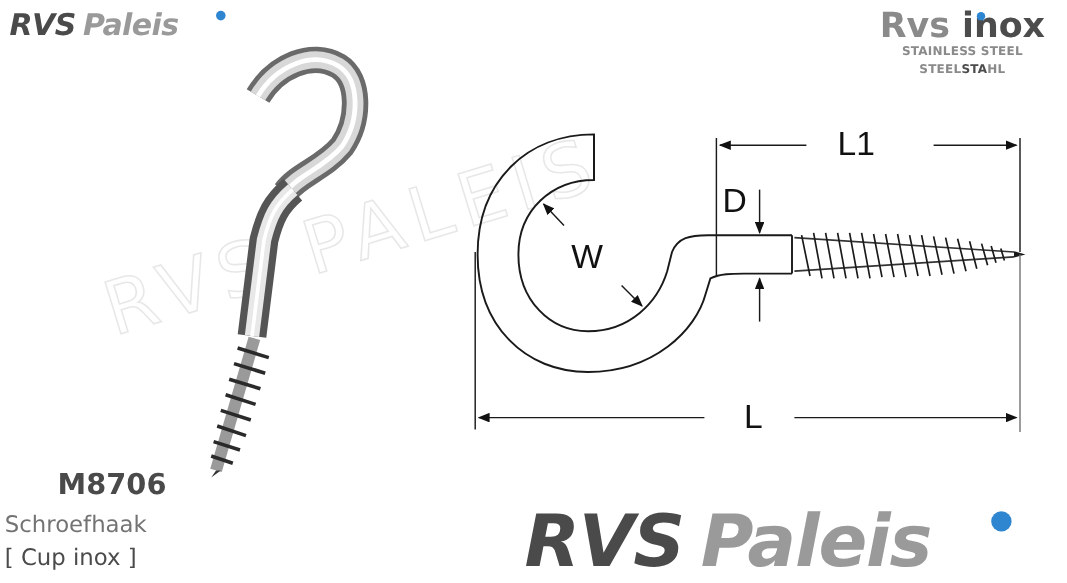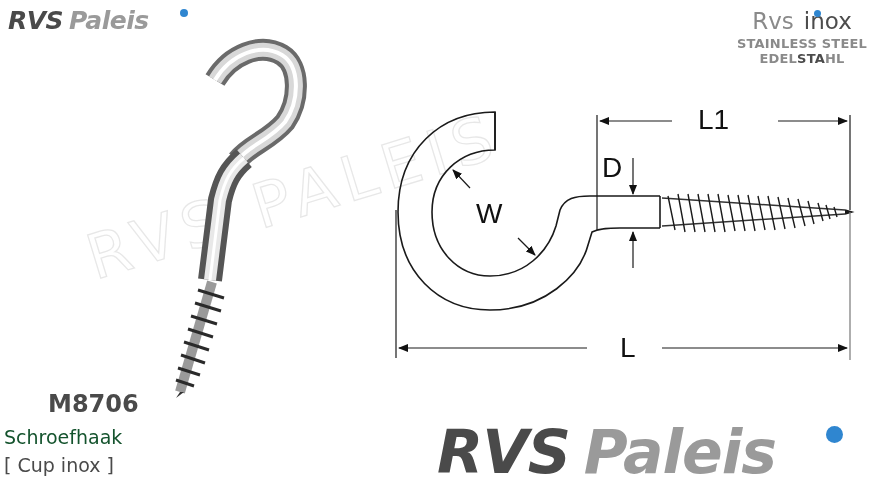--- a/index.html
+++ b/index.html
@@ -8,29 +8,29 @@
   .abs { position:absolute; }
 
   
   .brand-small { left:8px; top:6px; font-family:"DejaVu Sans", sans-serif;
     font-weight:bold; font-style:italic; font-size:25px; letter-spacing:-0.5px; white-space:nowrap; }
   .brand-small .rvs { color:#4a4a4a; }
   .brand-small .paleis { color:#9a9a9a; margin-left:6px; }
 
   
   .inox { left:722px; top:6px; width:160px; text-align:center; }
-  .inox .main { font-family:"DejaVu Sans", sans-serif; font-weight:normal; font-size:23px; line-height:30px; white-space:nowrap; }
+  .inox .main { font-family:"DejaVu Sans", sans-serif; font-weight:bold; font-size:29px; line-height:30px; white-space:nowrap; }
   .inox .main .rvs { color:#8a8a8a; }
   .inox .main .ino { color:#4c4c4c; margin-left:10px; }
-  .inox .sub { font-family:"DejaVu Sans", sans-serif; font-weight:bold; font-size:13px; line-height:15px; color:#8a8a8a; letter-spacing:0.2px; white-space:nowrap;text-align:center; }
+  .inox .sub { font-family:"DejaVu Sans", sans-serif; font-weight:bold; font-size:10px; line-height:15px; color:#8a8a8a; letter-spacing:0.2px; white-space:nowrap;text-align:center; }
   .inox .sub .dark { color:#4c4c4c;margin-top:30px; }
 
   
   .code { left:4px; top:390px; font-family:"DejaVu Sans", sans-serif; font-weight:bold; font-size:24px; color:#4a4a4a;margin-left:44px; }
-  .name { left:4px; top:426px; font-family:"DejaVu Sans", sans-serif; font-size:19px; color:#14532d; }
+  .name { left:4px; top:426px; font-family:"DejaVu Sans", sans-serif; font-size:19px; color:#737373; }
   .name-en { left:4px; top:454px; font-family:"DejaVu Sans", sans-serif; font-size:19px; color:#4a4a4a; white-space:pre; }
 
   
   .brand-big { left:437px; top:420px; font-family:"DejaVu Sans", sans-serif; font-weight:bold; font-style:italic;
     font-size:60px; line-height:64px; letter-spacing:-1px; white-space:nowrap; }
   .brand-big .rvs { color:#4a4a4a; }
   .brand-big .paleis { color:#9a9a9a; margin-left:14px; }
 
   .lbl { font-family:"Liberation Sans", sans-serif; font-size:28px; color:#111;text-align:right; }
 </style>
@@ -40,21 +40,21 @@
 <div class="abs brand-small">
   <span class="rvs">RVS</span><span class="paleis">Paleis</span>
 </div>
 <div class="abs" style="left:180px;top:9px;width:8px;height:8px;border-radius:50%;background:#2f86d0;"></div>
 
 <div class="abs inox">
   <div class="main">
     <span class="rvs">Rvs</span><span class="ino">inox</span>
   </div>
   <div class="sub">STAINLESS STEEL</div>
-  <div class="sub"><span>EDEL</span><span class="dark">STA</span><span>HL</span></div>
+  <div class="sub"><span>STEEL</span><span class="dark">STA</span><span>HL</span></div>
 </div>
 <div class="abs" style="left:814px;top:10px;width:7px;height:7px;border-radius:50%;background:#2f86d0;"></div>
 
 <svg class="abs" style="left:0;top:0" width="889" height="486" viewBox="0 0 889 486">
   <defs>
     <linearGradient id="steel" x1="0" y1="0" x2="1" y2="0">
       <stop offset="0" stop-color="#3a3a3a"></stop>
       <stop offset="0.25" stop-color="#8c8c8c"></stop>
       <stop offset="0.45" stop-color="#f4f4f4"></stop>
       <stop offset="0.65" stop-color="#bdbdbd"></stop>

